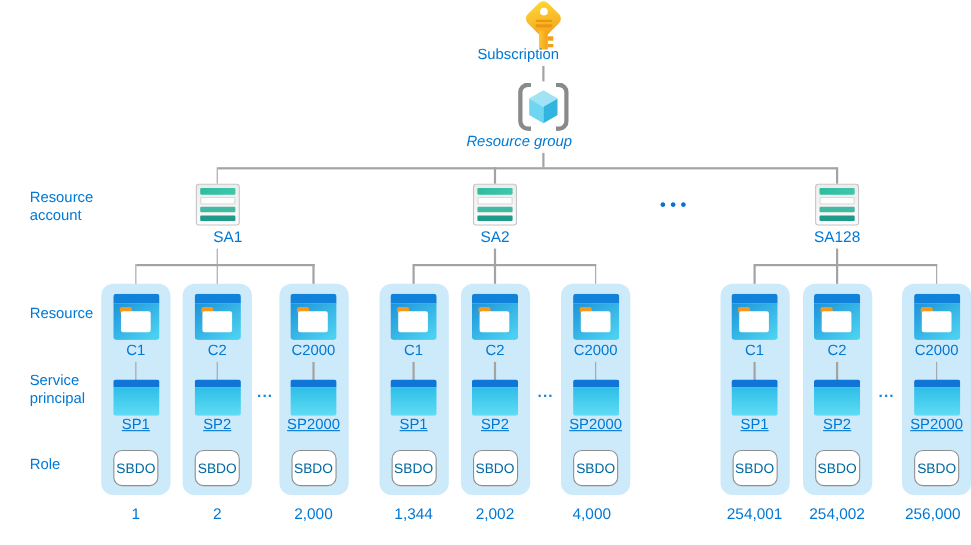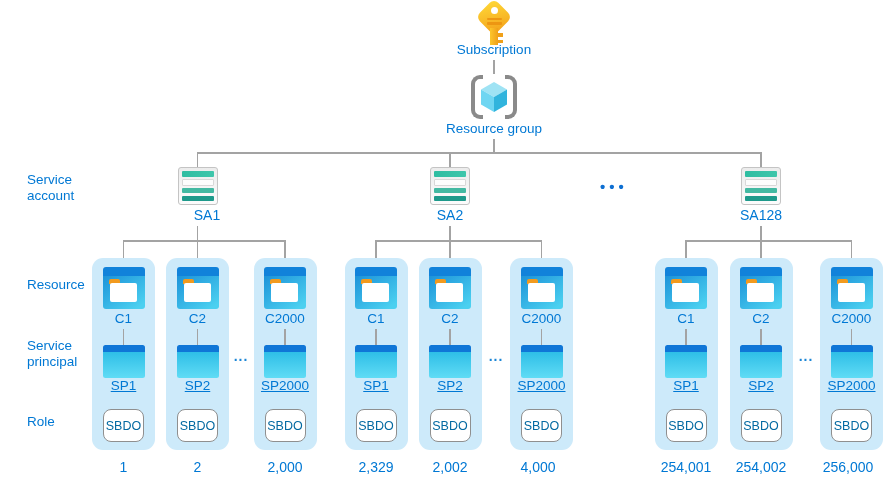--- a/index.html
+++ b/index.html
@@ -1,21 +1,21 @@
 <!DOCTYPE html>
 <html><head>
 <meta charset="utf-8">
 <style>
   html,body{margin:0;padding:0;background:#ffffff;}
   .canvas{
     position:relative;width:883px;height:495px;background:#ffffff;overflow:hidden;
     font-family:"Liberation Sans", sans-serif;
   }
   .lbl{position:absolute;color:#0078d4;font-size:13.5px;line-height:16px;}
-  .ctr{text-align:center;}
+  .ctr{}
   .rowlbl{position:absolute;left:27px;width:82px;color:#0078d4;font-size:13.5px;line-height:15.5px;}
   .vline{position:absolute;width:1.5px;background:#a3a3a3;}
   .hline{position:absolute;height:1.5px;background:#a3a3a3;}
 
   
   .key{position:absolute;left:469px;top:1px;width:50px;height:44px;}
   .key .head{position:absolute;left:12px;top:3px;width:26px;height:26px;border-radius:6px;
     transform:rotate(45deg);background:linear-gradient(120deg,#ffd937,#f3a01a);}
   .key .hole{position:absolute;left:21.5px;top:6px;width:7px;height:7px;border-radius:50%;background:#ffffff;}
   .key .bar{position:absolute;left:17.5px;width:15px;height:2.5px;background:#ed9612;border-radius:1px;}
@@ -86,26 +86,26 @@
 
   <div class="rg">
     <span class="br bl"></span>
     <svg width="26" height="30" viewBox="0 0 26 30">
       <polygon points="13,0 26,7.5 13,15 0,7.5" fill="#9fe3f4"></polygon>
       <polygon points="0,7.5 13,15 13,30 0,22.5" fill="#6fd6f2"></polygon>
       <polygon points="26,7.5 13,15 13,30 26,22.5" fill="#31b4dd"></polygon>
     </svg>
     <span class="br brr"></span>
   </div>
-  <div class="lbl ctr" style="left:424px;top:121px;width:140px;">Resource group</div>
+  <div class="lbl ctr" style="left:424px;top:121px;width:140px;font-style:italic;">Resource group</div>
 
   <div class="vline" style="left:493.25px;top:139px;height:13px;"></div>
   <div class="hline" style="left:197.5px;top:152px;width:563.5px;"></div>
 
-  <div class="rowlbl" style="top:172px;">Service account</div>
+  <div class="rowlbl" style="top:172px;">Resource account</div>
   <div class="rowlbl" style="top:277px;">Resource</div>
   <div class="rowlbl" style="top:338px;">Service principal</div>
   <div class="rowlbl" style="top:414px;">Role</div>
 
   <div class="dots-big">•••</div>
 
   <div class="vline" style="left:196.75px;top:152px;height:15px;"></div>
   <div class="sa-icon" style="left:177.5px;top:167px;">
     <div class="band"></div>
     <div class="bw"></div>
@@ -246,21 +246,21 @@
     <div class="conn"></div>
     <div class="sp-icon">
         <div class="sp-head"></div>
         <div class="sp-body"></div>
       </div>
     <div class="col-lbl sp-lbl">SP2000</div>
     <div class="role-box">
         <span>SBDO</span>
       </div>
   </div>
-  <div class="ra-num" style="left:336px;">2,329</div>
+  <div class="ra-num" style="left:336px;">1,344</div>
   <div class="ra-num" style="left:410px;">2,002</div>
   <div class="ra-num" style="left:498px;">4,000</div>
 
   <div class="vline" style="left:760.25px;top:152px;height:15px;"></div>
   <div class="sa-icon" style="left:741px;top:167px;">
     <div class="band"></div>
     <div class="bw"></div>
     <div class="bm"></div>
     <div class="bd"></div>
   </div>

